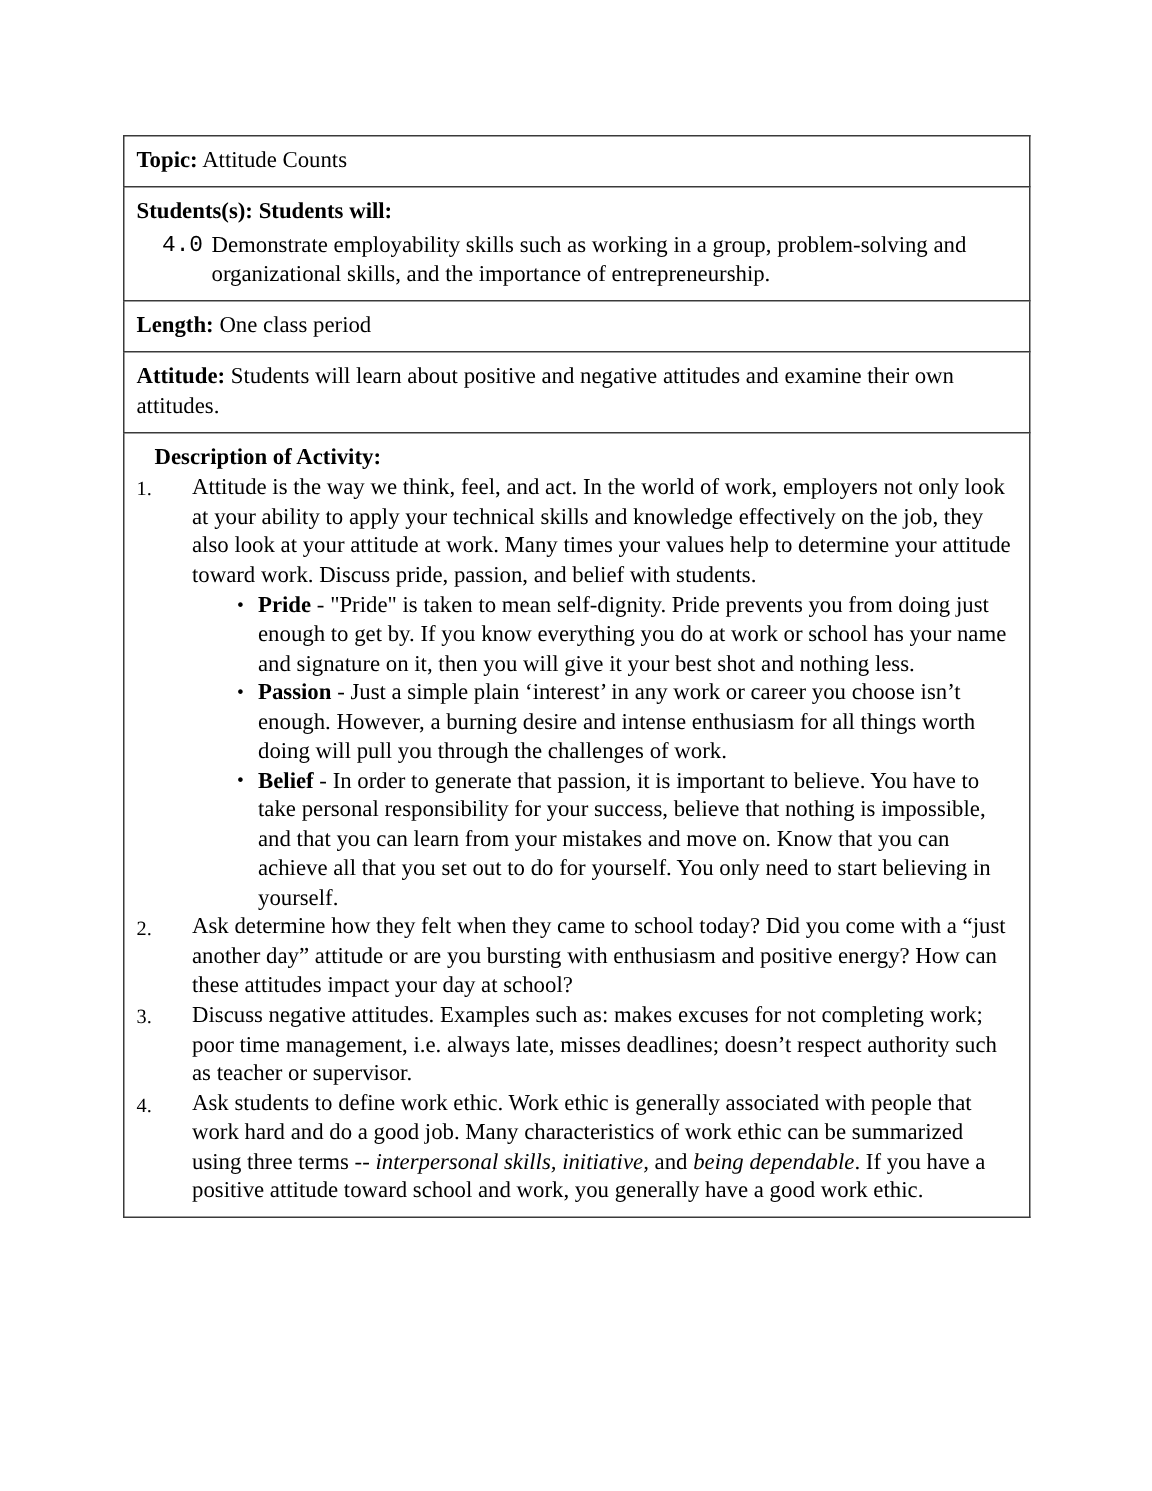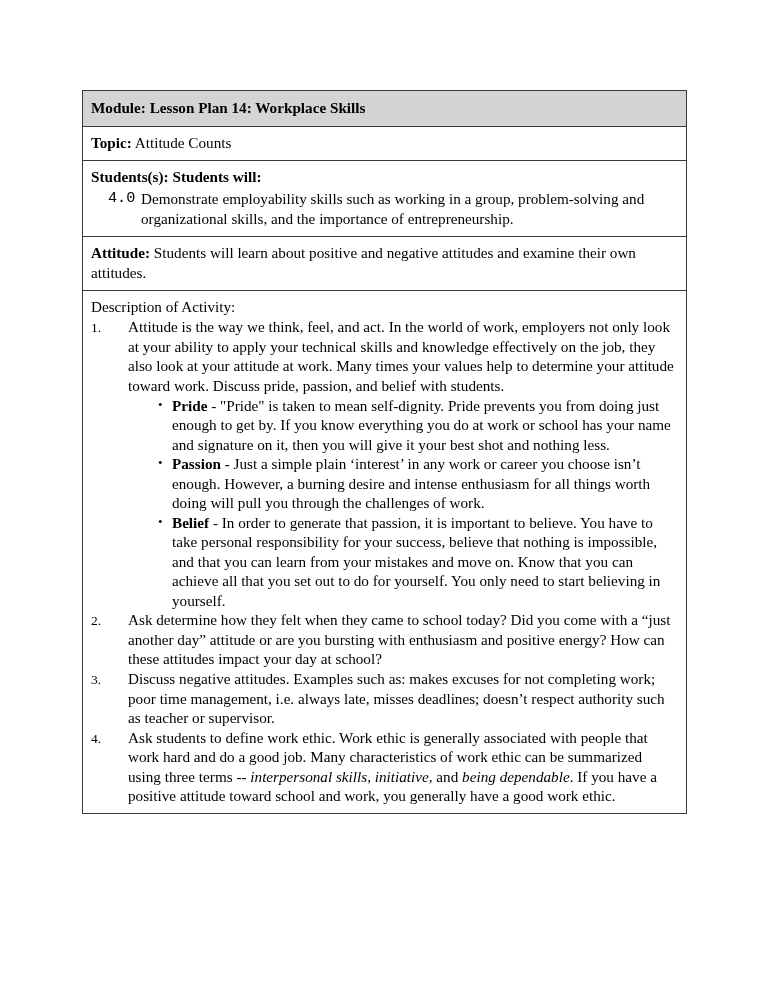--- a/index.html
+++ b/index.html
@@ -102,45 +102,40 @@
   }
   .sub-bullet {
     flex: 0 0 14px;
     font-size: 13px;
     line-height: 1.45;
   }
   .sub-text {
     flex: 1 1 auto;
   }
   .desc-heading {
-    font-weight: normal;
+    font-weight: bold;
     line-height: 1.3;
     margin-bottom: 1px;
+    margin-left: 12px;
   }
   .cell-para {
     line-height: 1.30;
   }
 </style>
 </head>
 <body>
 
 <div class="page">
 
   <table class="lesson-table">
     <colgroup>
         <col style="width:604px">
       </colgroup>
     <tbody>
 
-      <tr class="row-module">
-        <td>
-          <span class="label">Module:</span>
-          <span style="font-weight:bold;">Lesson Plan 14: Workplace Skills</span>
-        </td>
-      </tr>
 
       <tr>
         <td>
           <span class="label">Topic:</span>
           <span>Attitude Counts</span>
         </td>
       </tr>
 
       <tr>
         <td>
@@ -150,20 +145,26 @@
           </div>
           <ul class="std-list">
             <li>
               <span class="std-num">4.0</span>
               <span class="std-text">Demonstrate employability skills such as working in a group, problem-solving and organizational skills, and the importance of entrepreneurship.</span>
             </li>
           </ul>
         </td>
       </tr>
 
+      <tr>
+        <td>
+          <span class="label">Length:</span>
+          <span>One class period</span>
+        </td>
+      </tr>
 
       <tr>
         <td>
           <span class="label">Attitude:</span>
           <span>Students will learn about positive and negative attitudes and examine their own attitudes.</span>
         </td>
       </tr>
 
 
       <tr>

